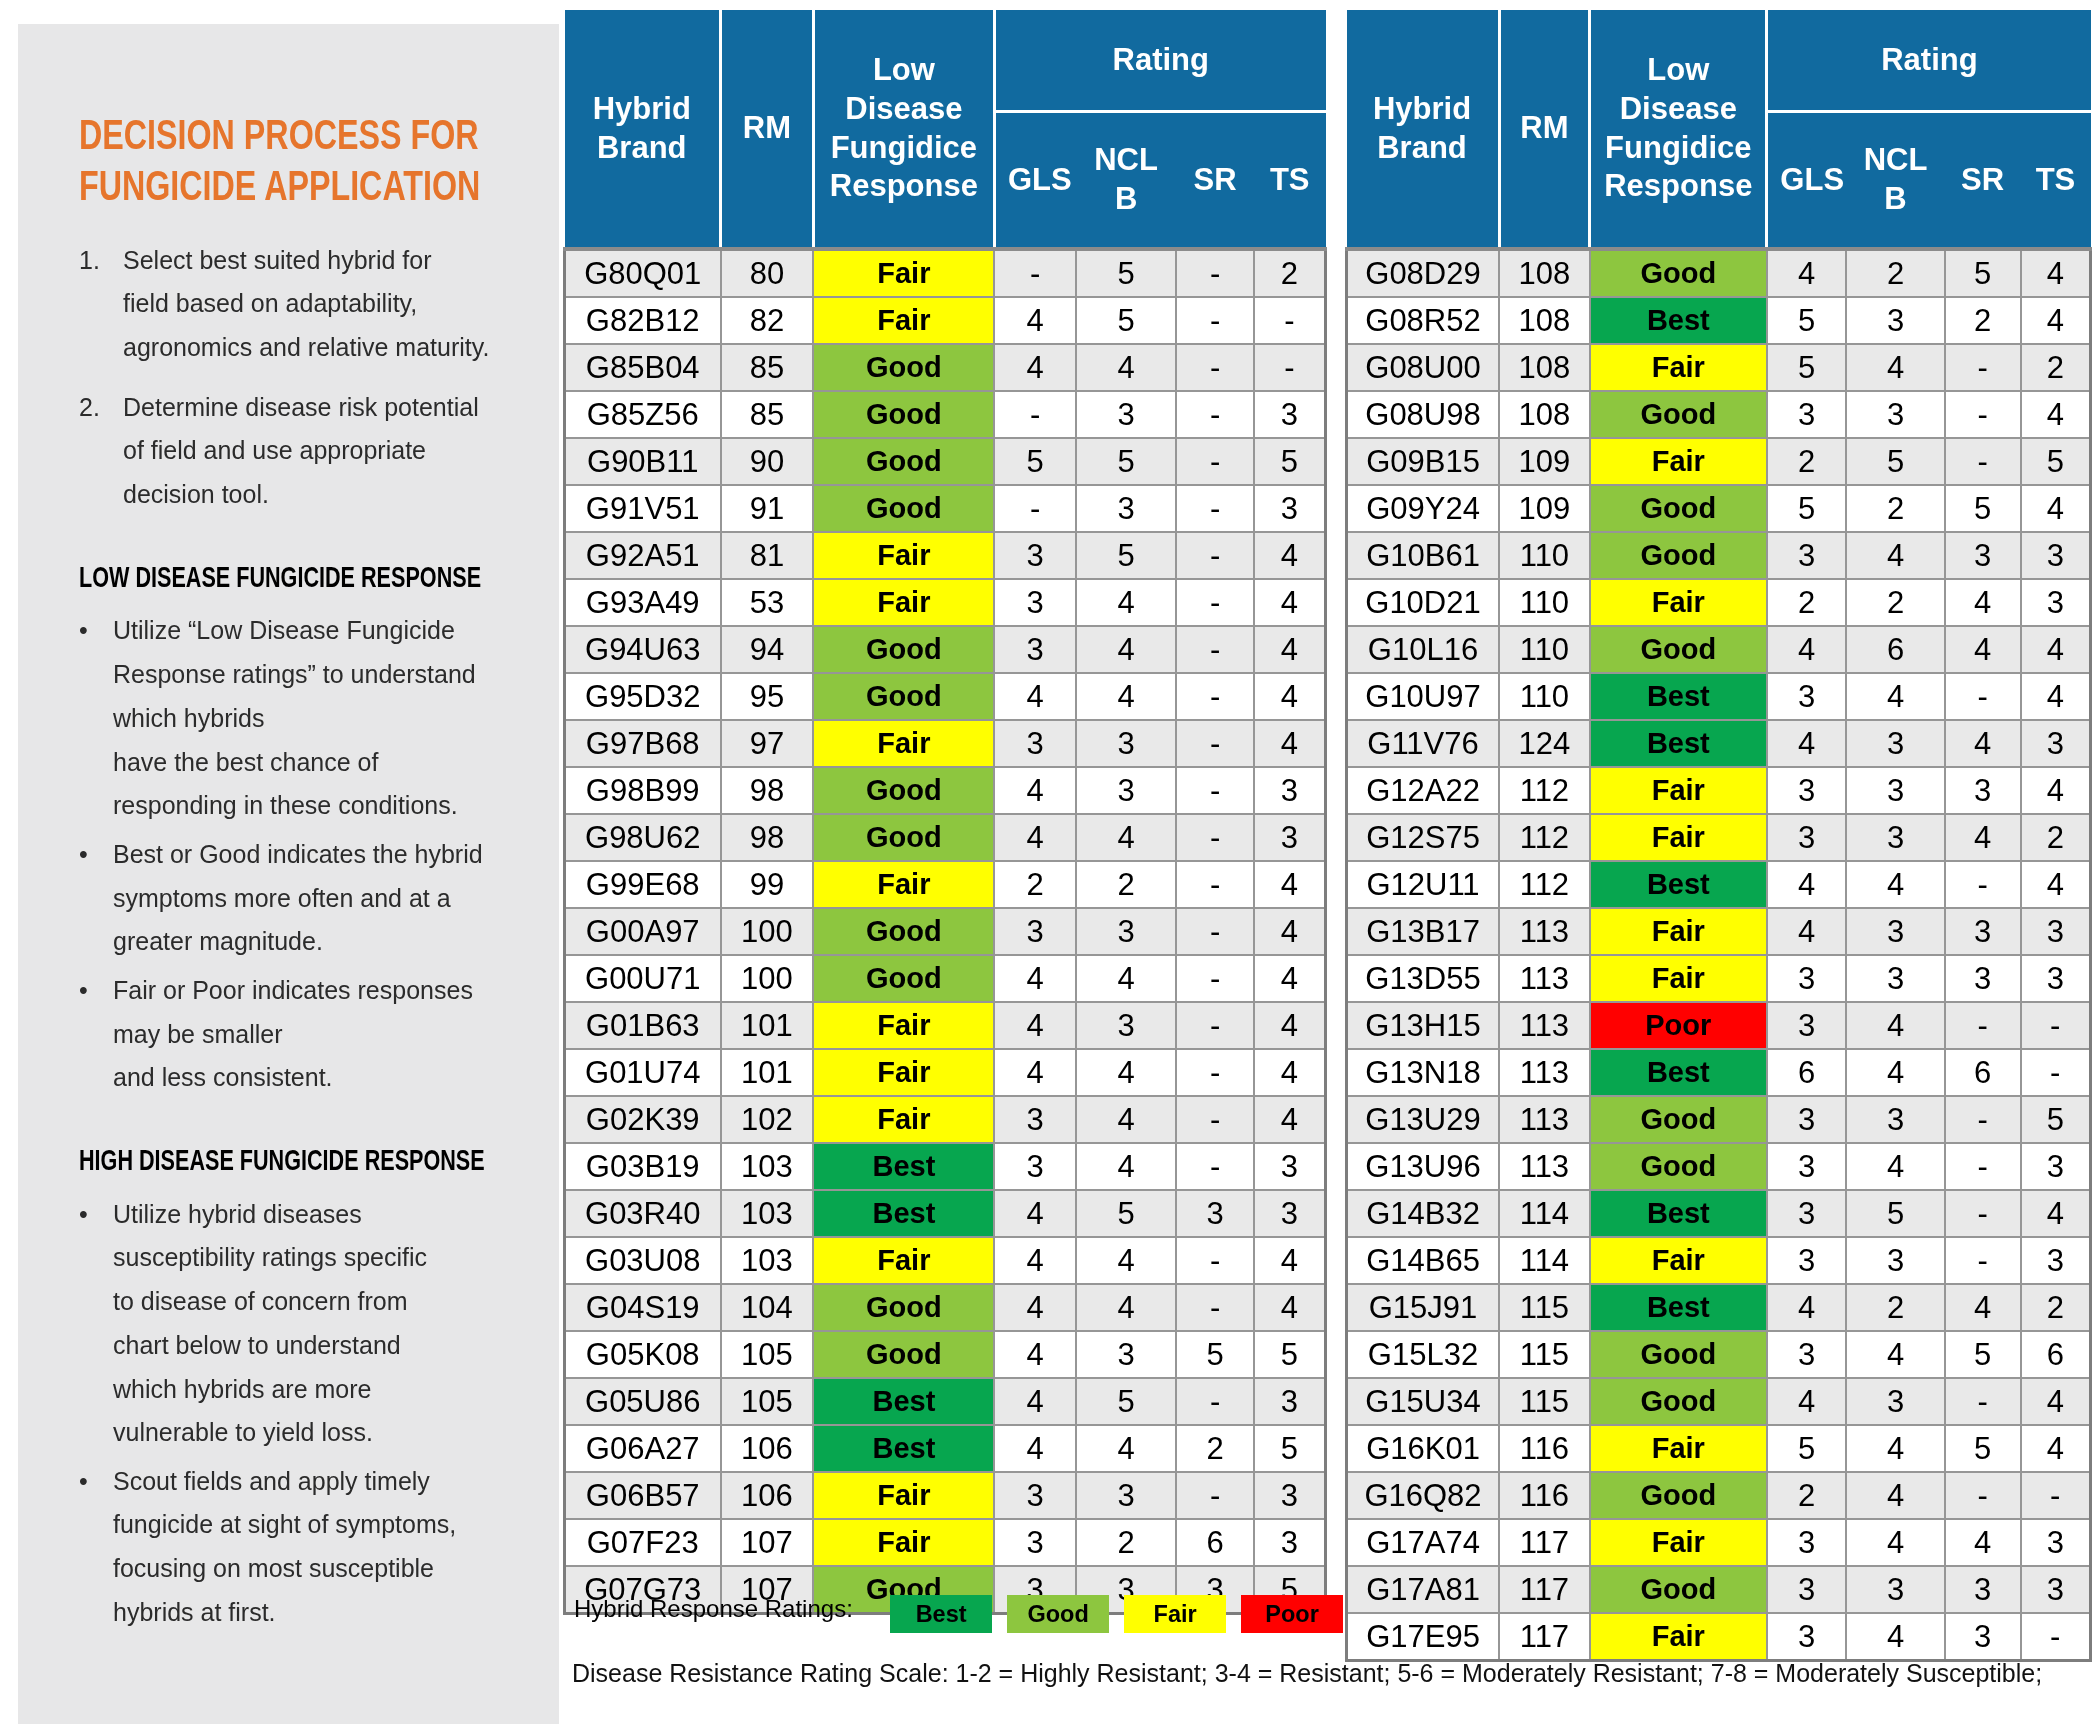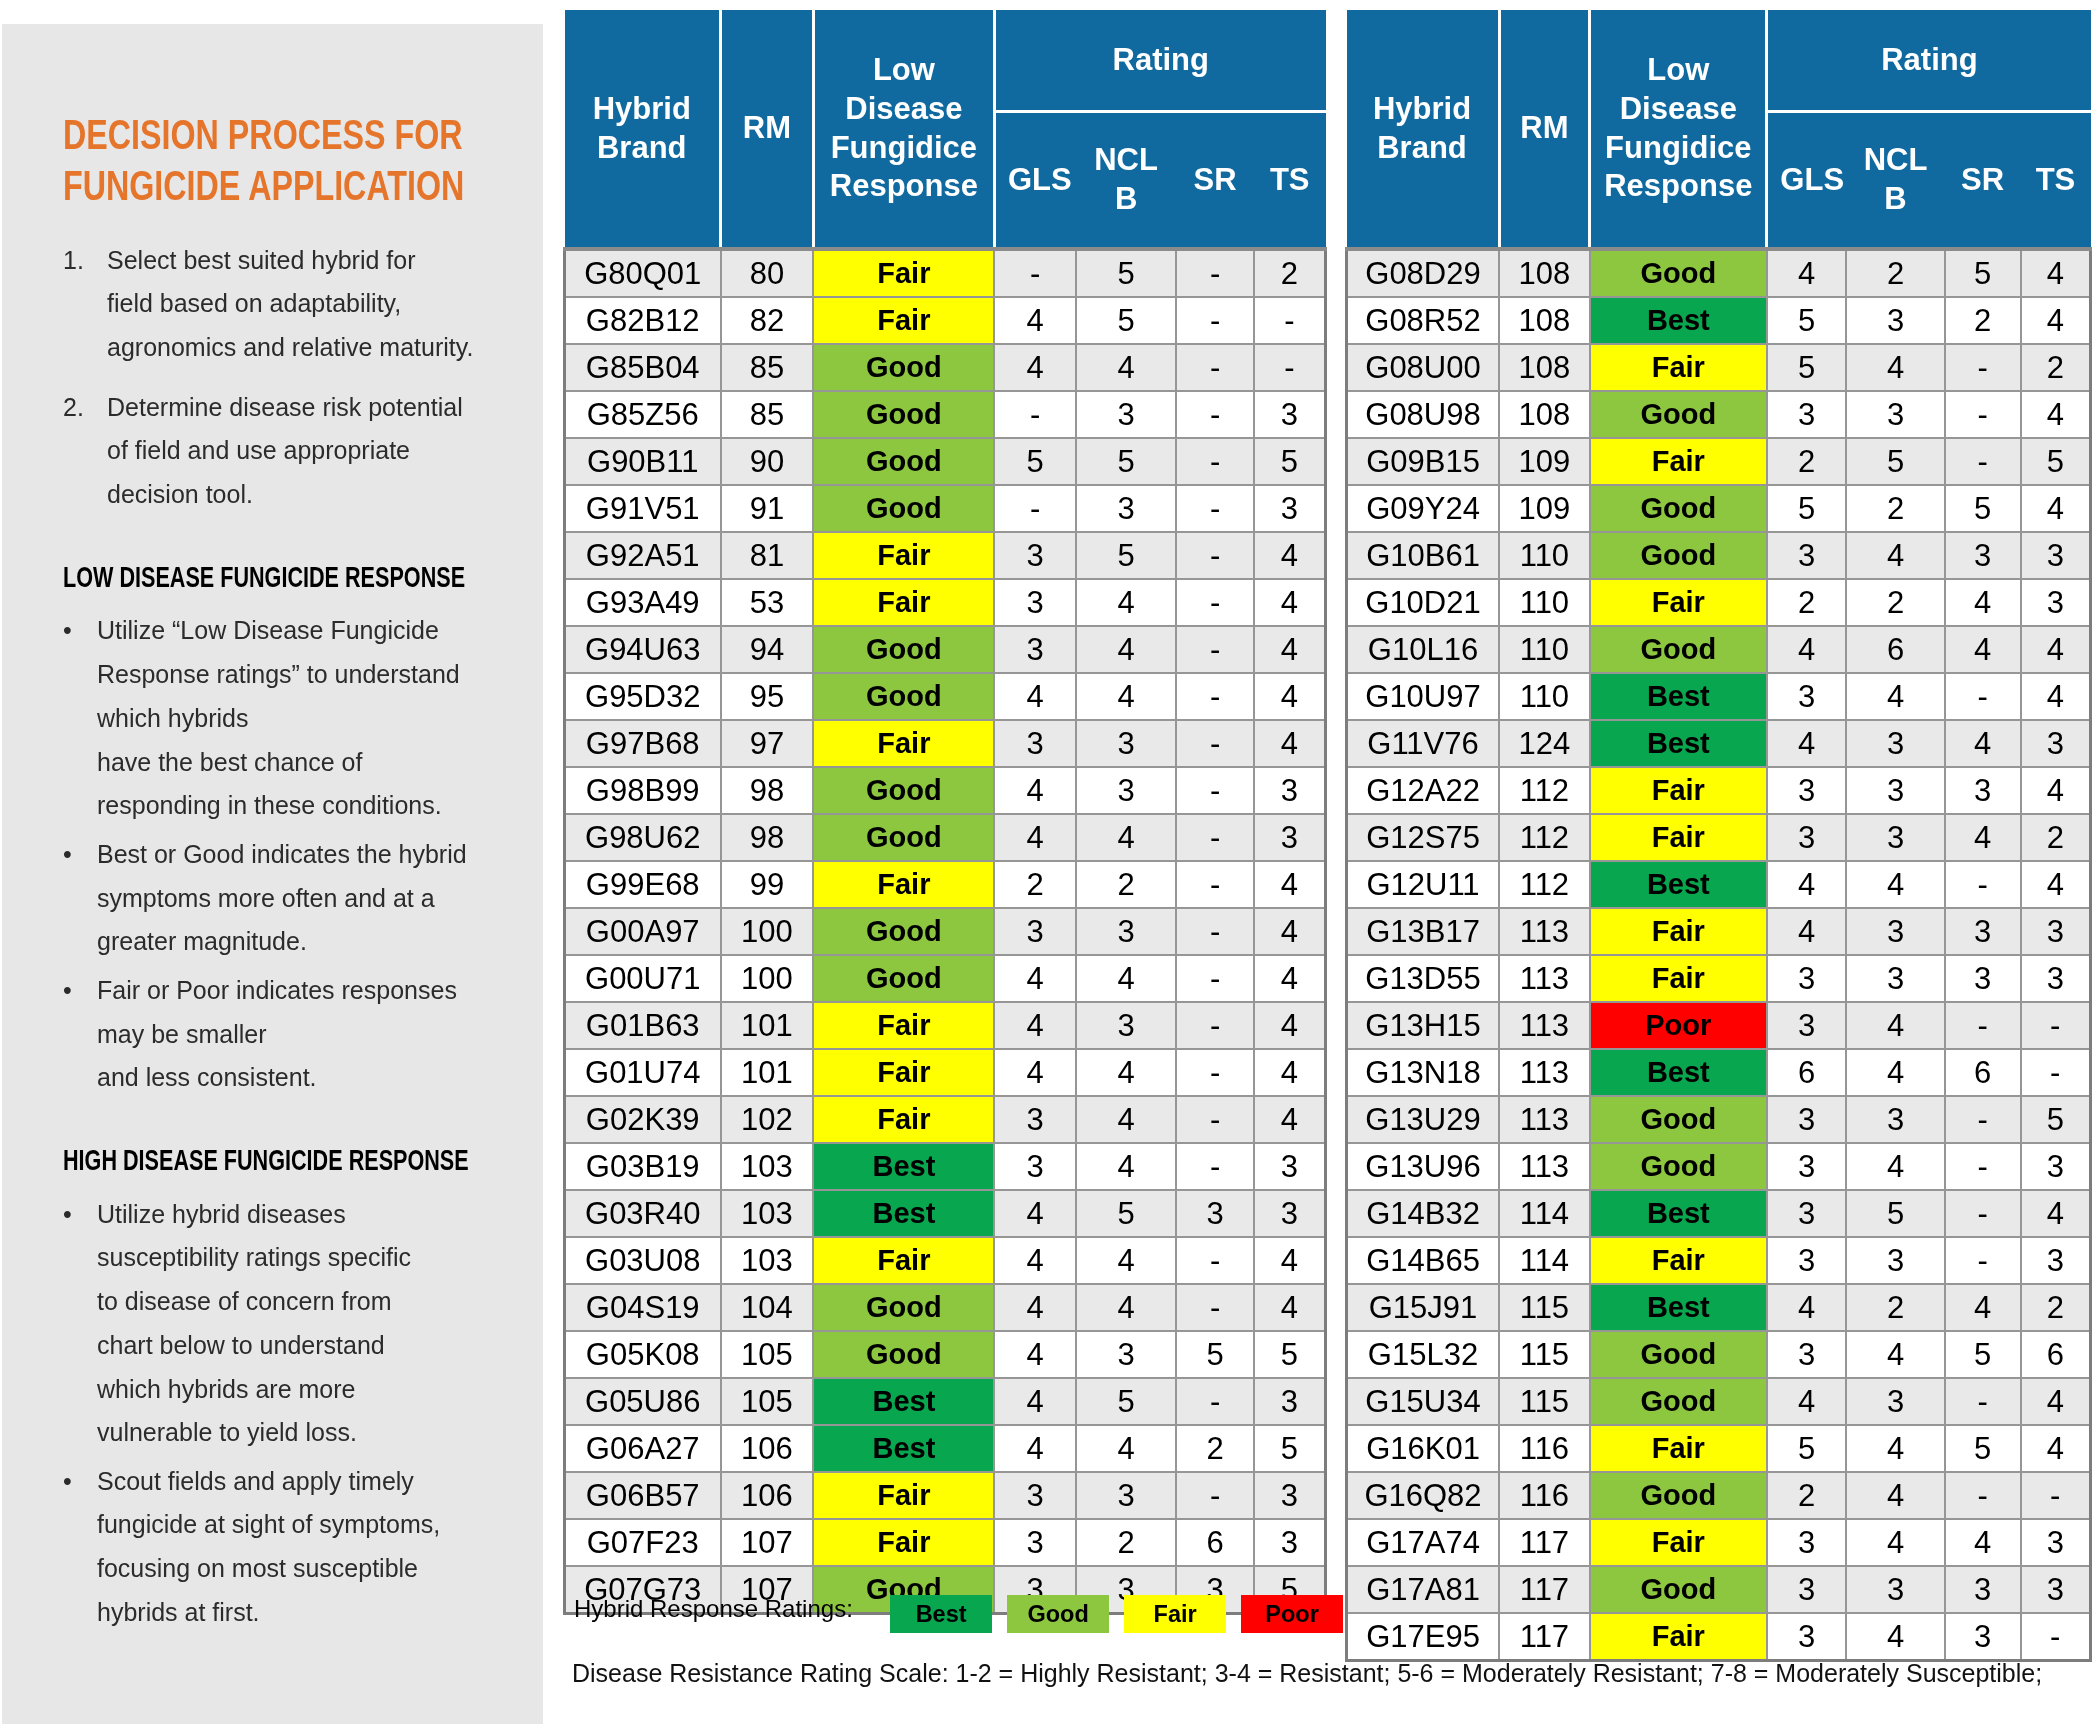--- a/index.html
+++ b/index.html
@@ -5,21 +5,21 @@
   html,body{margin:0;padding:0;background:#fff;}
   #canvas{
     position:relative;
     width:2097px;height:1735px;
     background:#ffffff;
     font-family:"Liberation Sans",sans-serif;
     overflow:hidden;
   }
   
   .sidebar{
-    position:absolute;left:2px;top:23.5px;width:541px;height:1700px;
+    position:absolute;left:18px;top:23.5px;width:541px;height:1700px;
     background:#E7E7E8;box-sizing:border-box;
     padding:85px 25px 0 61px;
     color:#2b2b2b;
   }
   .side-title{
     color:#E6752C;font-weight:bold;font-size:43px;line-height:1.2;
     white-space:pre-line;letter-spacing:0px;
     transform:scaleX(0.75);transform-origin:0 0;
     width:135%;
   }

